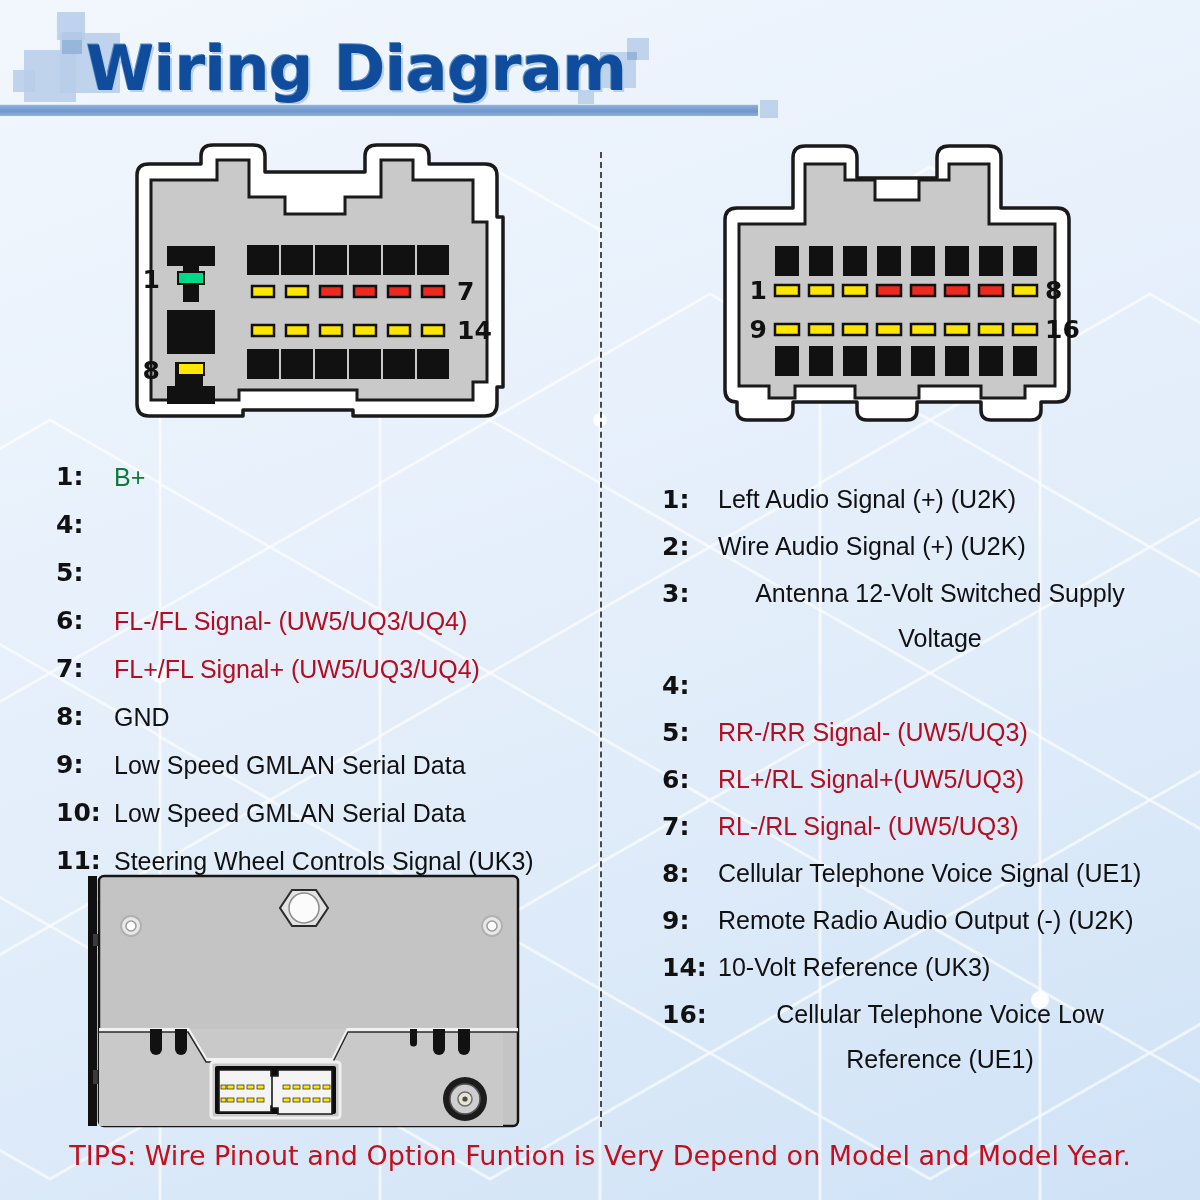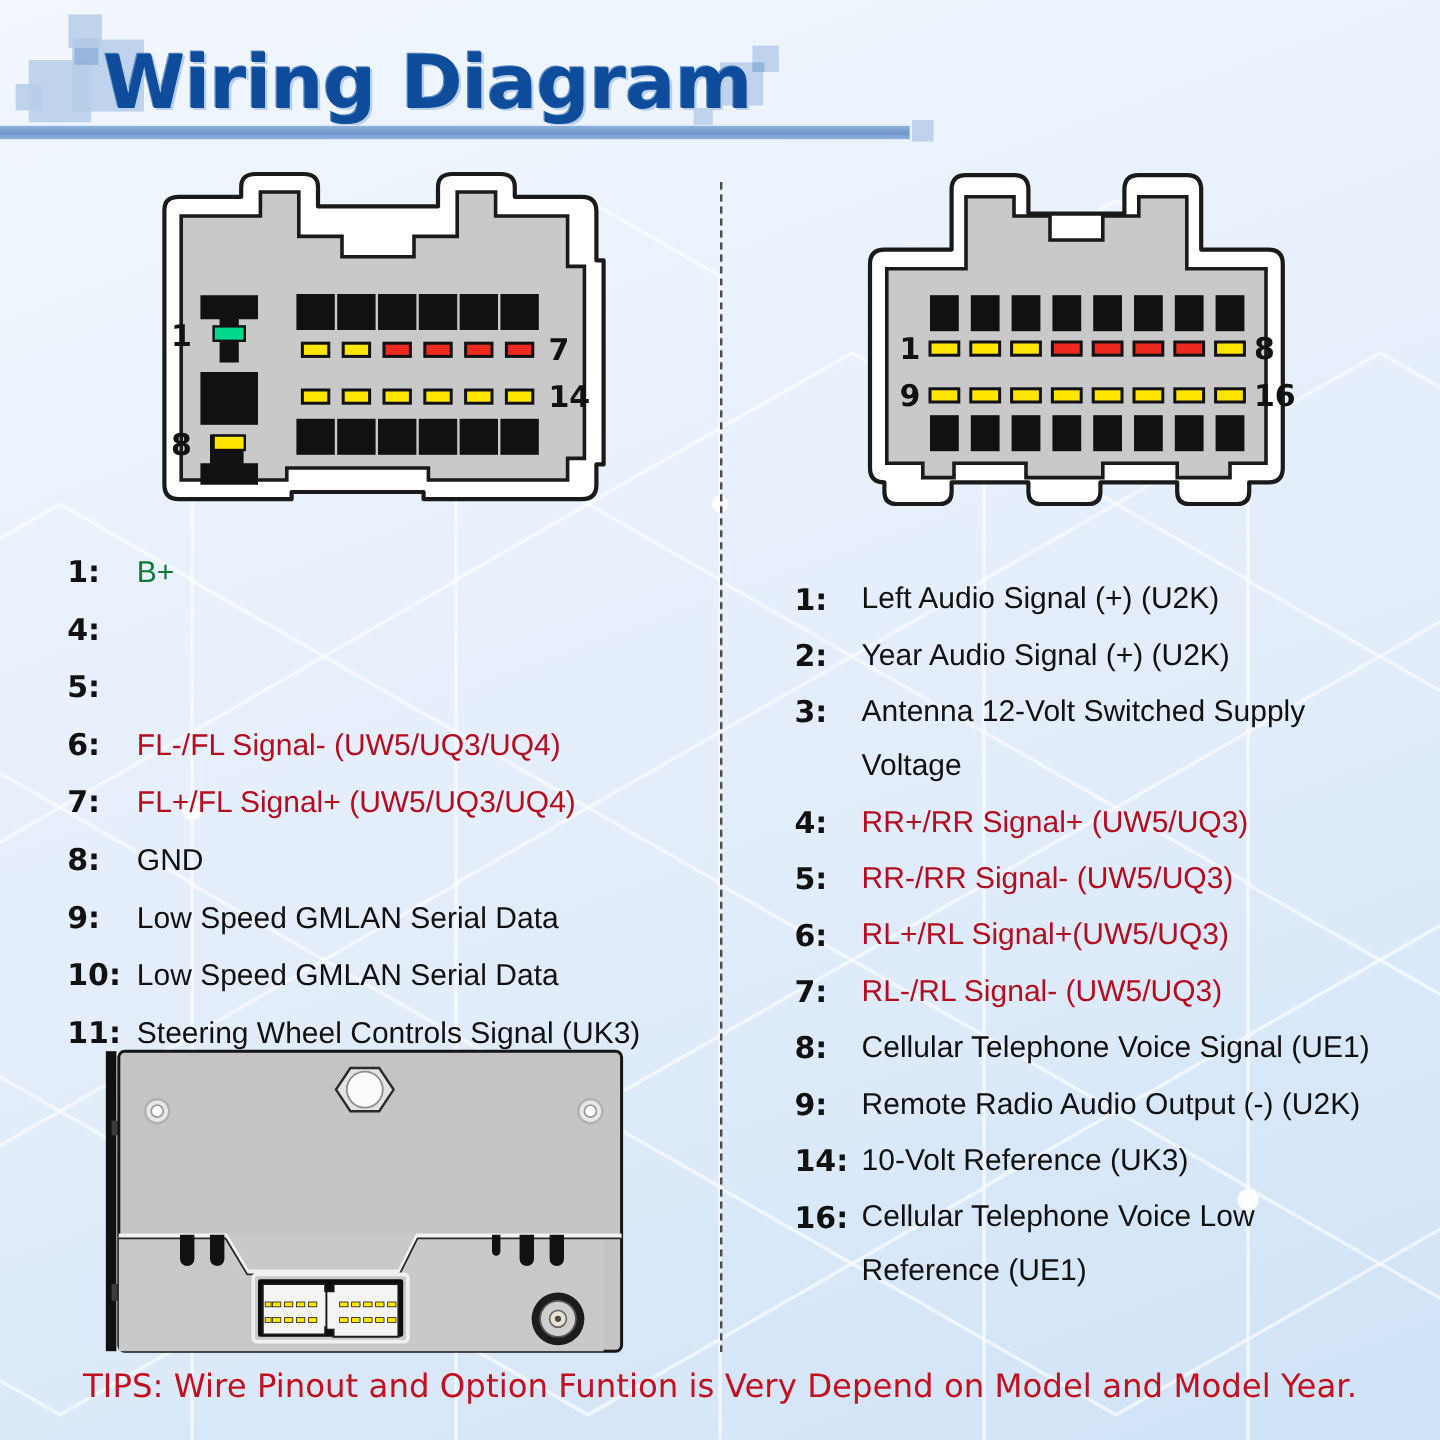--- a/index.html
+++ b/index.html
@@ -52,21 +52,21 @@
   .pindesc.green{color:#0d7a3a;}
   
   #left-pinlist{left:56px;top:455px;width:540px;}
   #left-pinlist .pinrow{height:46px;}
   #left-pinlist .pinnum{width:58px;font-size:25px;line-height:44px;}
   #left-pinlist .pindesc{font-size:25px;line-height:44px;white-space:nowrap;}
   
   #right-pinlist{left:662px;top:477px;width:500px;}
   #right-pinlist .pinrow{min-height:45px;}
   #right-pinlist .pinnum{width:56px;font-size:25px;line-height:45px;}
-  #right-pinlist .pindesc{font-size:25px;line-height:45px;}
+  #right-pinlist .pindesc{font-size:25px;line-height:45px;text-align:center;}
   
   .tips{
     position:absolute;left:0;top:1140px;width:1200px;
     text-align:center;font-size:27px;color:#c2101f;
     font-family:"DejaVu Sans", sans-serif;
     white-space:nowrap;
   }
   .tips b{font-weight:normal;}
   
   #radio-unit{position:absolute;left:88px;top:874px;}
@@ -292,29 +292,28 @@
       </div>
     </div>
 
   <div class="pinlist" id="right-pinlist">
       <div class="pinrow">
         <div class="pinnum">1:</div>
         <div class="pindesc">Left Audio Signal (+) (U2K)</div>
       </div>
       <div class="pinrow">
         <div class="pinnum">2:</div>
-        <div class="pindesc">Year Audio Signal (+) (U2K)</div>
+        <div class="pindesc">Wire Audio Signal (+) (U2K)</div>
       </div>
       <div class="pinrow">
         <div class="pinnum">3:</div>
         <div class="pindesc">Antenna 12-Volt Switched Supply Voltage</div>
       </div>
       <div class="pinrow">
         <div class="pinnum">4:</div>
-        <div class="pindesc red">RR+/RR Signal+ (UW5/UQ3)</div>
       </div>
       <div class="pinrow">
         <div class="pinnum">5:</div>
         <div class="pindesc red">RR-/RR Signal- (UW5/UQ3)</div>
       </div>
       <div class="pinrow">
         <div class="pinnum">6:</div>
         <div class="pindesc red">RL+/RL Signal+(UW5/UQ3)</div>
       </div>
       <div class="pinrow">

